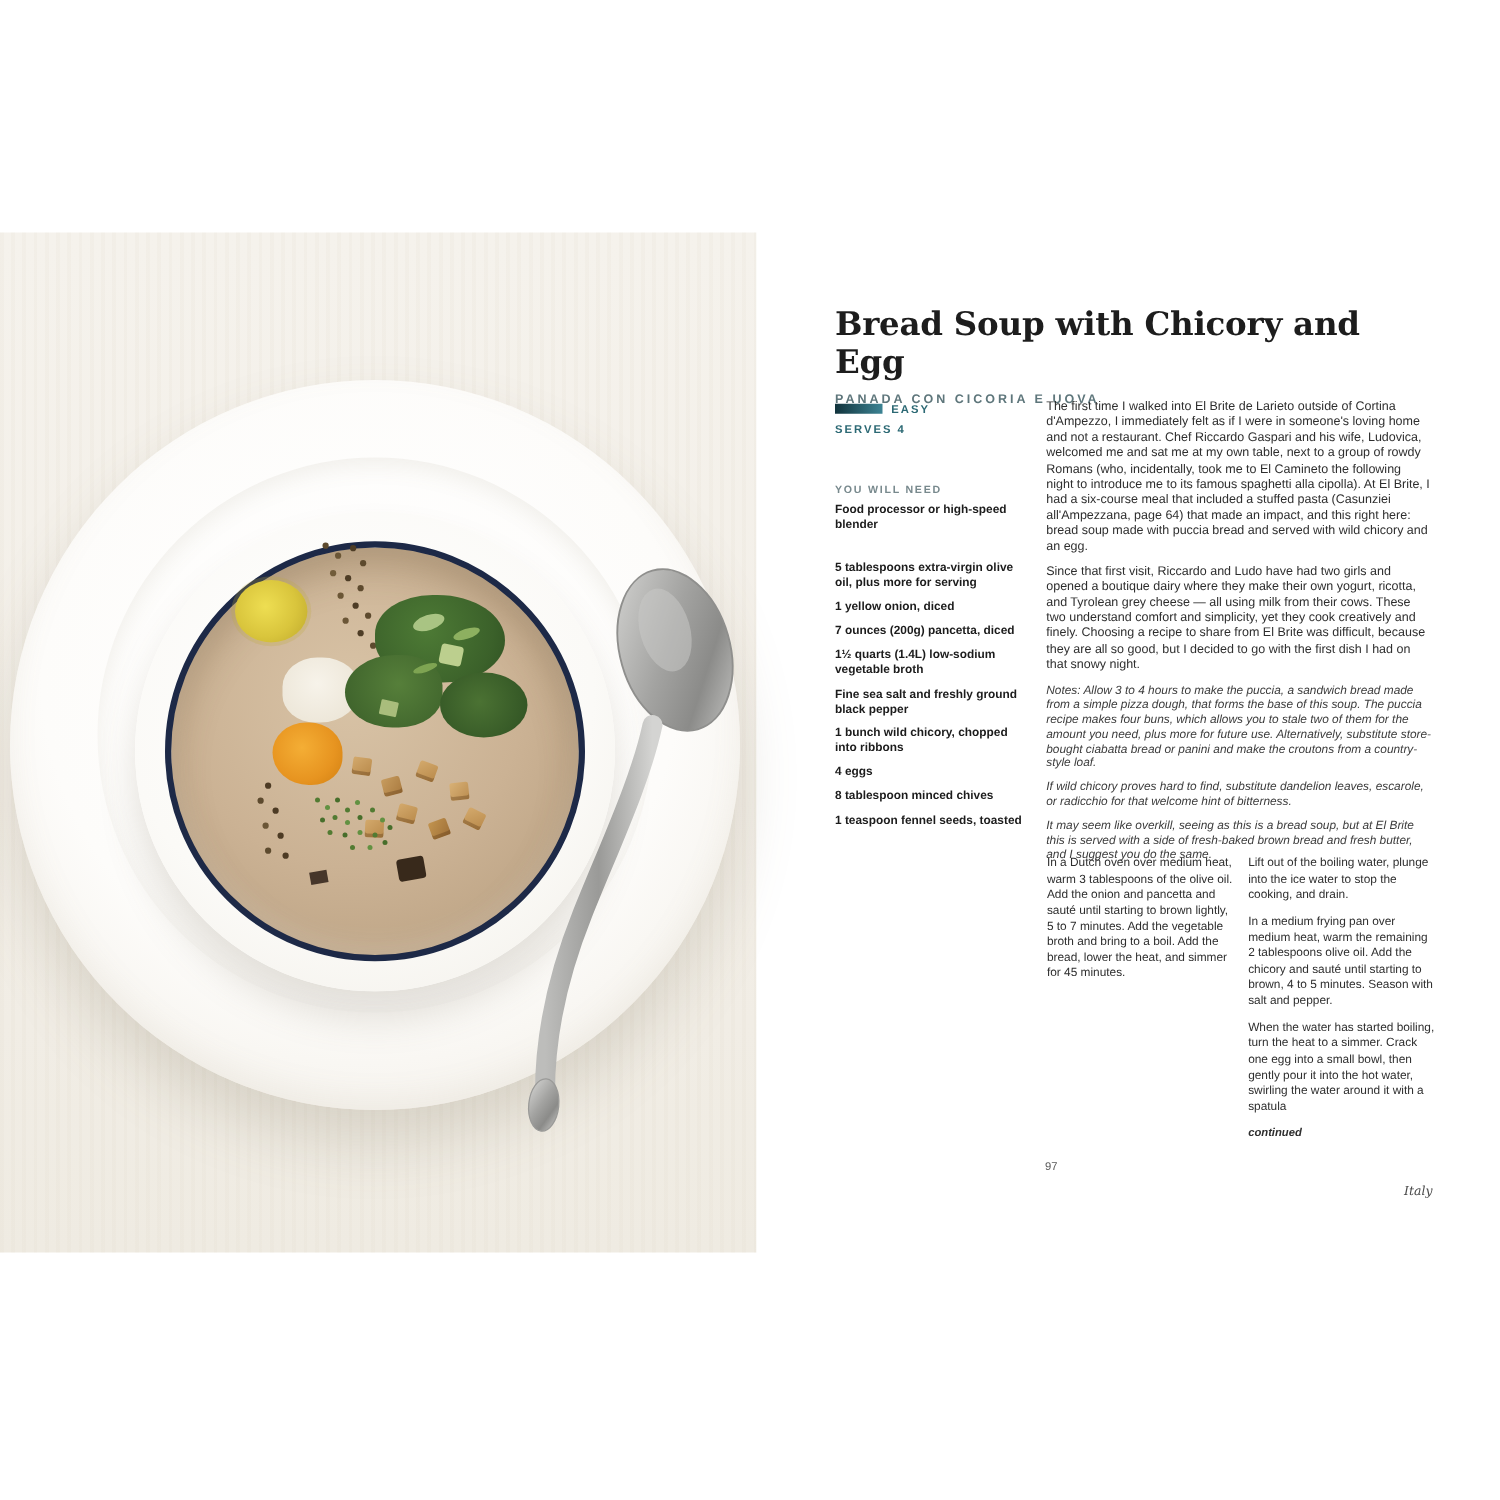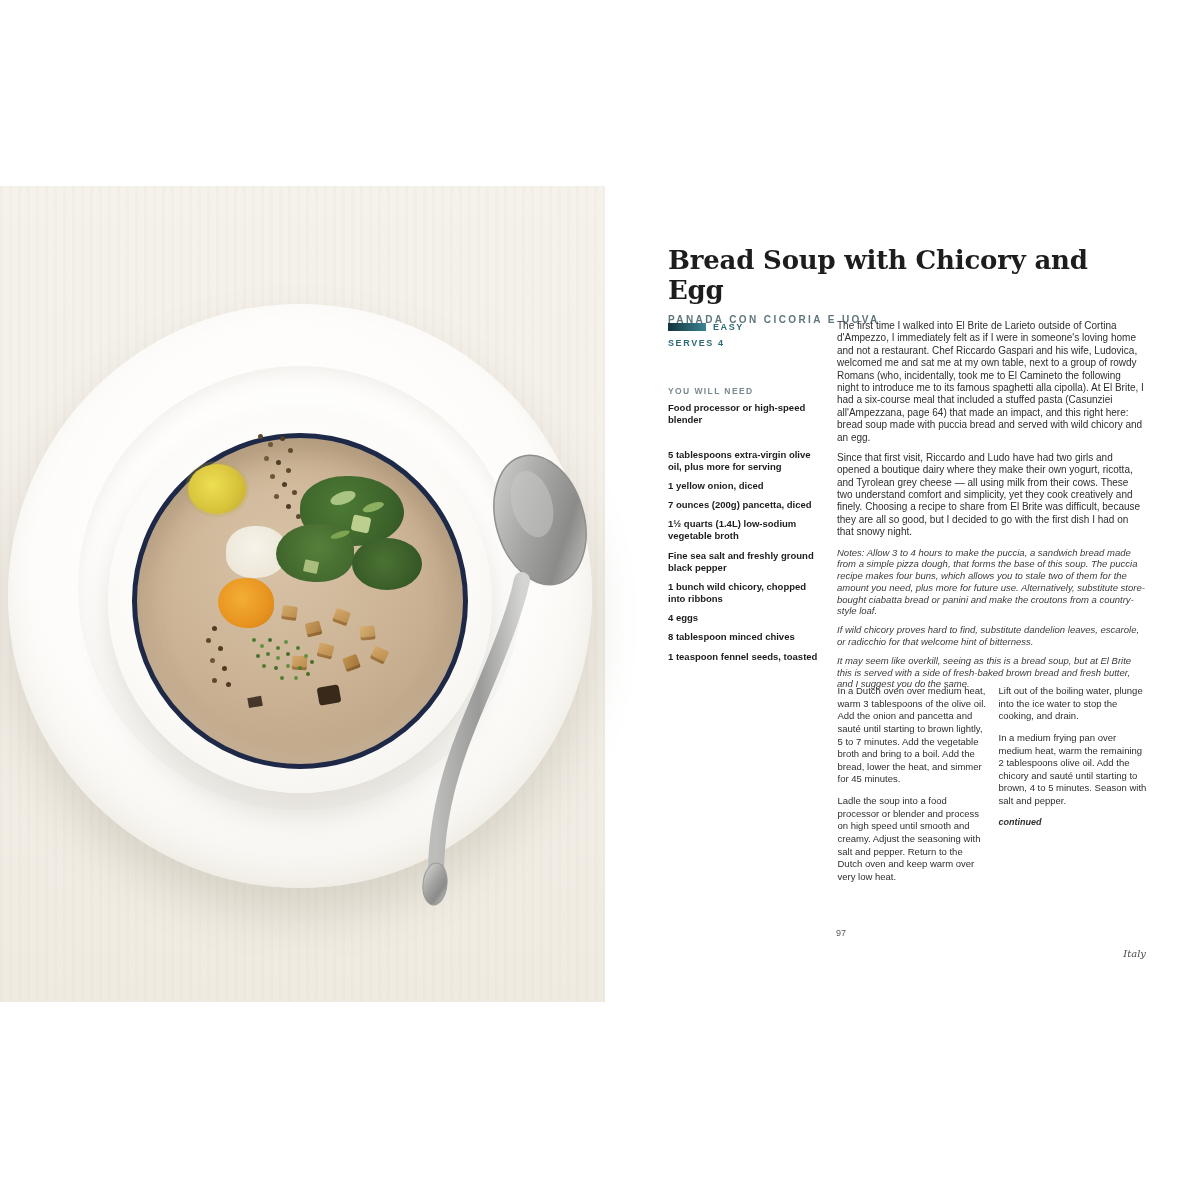--- a/index.html
+++ b/index.html
@@ -187,25 +187,25 @@
       <p class="intro-para">The first time I walked into El Brite de Larieto outside of Cortina d'Ampezzo, I immediately felt as if I were in someone's loving home and not a restaurant. Chef Riccardo Gaspari and his wife, Ludovica, welcomed me and sat me at my own table, next to a group of rowdy Romans (who, incidentally, took me to El Camineto the following night to introduce me to its famous spaghetti alla cipolla). At El Brite, I had a six-course meal that included a stuffed pasta (Casunziei all'Ampezzana, page 64) that made an impact, and this right here: bread soup made with puccia bread and served with wild chicory and an egg.</p>
       <p class="intro-para">Since that first visit, Riccardo and Ludo have had two girls and opened a boutique dairy where they make their own yogurt, ricotta, and Tyrolean grey cheese — all using milk from their cows. These two understand comfort and simplicity, yet they cook creatively and finely. Choosing a recipe to share from El Brite was difficult, because they are all so good, but I decided to go with the first dish I had on that snowy night.</p>
       <p class="note-para">Notes: Allow 3 to 4 hours to make the puccia, a sandwich bread made from a simple pizza dough, that forms the base of this soup. The puccia recipe makes four buns, which allows you to stale two of them for the amount you need, plus more for future use. Alternatively, substitute store-bought ciabatta bread or panini and make the croutons from a country-style loaf.</p>
       <p class="note-para">If wild chicory proves hard to find, substitute dandelion leaves, escarole, or radicchio for that welcome hint of bitterness.</p>
       <p class="note-para">It may seem like overkill, seeing as this is a bread soup, but at El Brite this is served with a side of fresh-baked brown bread and fresh butter, and I suggest you do the same.</p>
     </div>
 
     <div class="steps">
       <div class="steps-col">
         <p class="step-para">In a Dutch oven over medium heat, warm 3 tablespoons of the olive oil. Add the onion and pancetta and sauté until starting to brown lightly, 5 to 7 minutes. Add the vegetable broth and bring to a boil. Add the bread, lower the heat, and simmer for 45 minutes.</p>
-        <p class="step-para">Ladle the soup into a food processor or blender and process on high speed until smooth and creamy. Adjust the seasoning with salt and pepper. Return to the Dutch oven and keep warm over very low heat.</p>
       </div>
       <div class="steps-col">
         <p class="step-para">Lift out of the boiling water, plunge into the ice water to stop the cooking, and drain.</p>
         <p class="step-para">In a medium frying pan over medium heat, warm the remaining 2 tablespoons olive oil. Add the chicory and sauté until starting to brown, 4 to 5 minutes. Season with salt and pepper.</p>
+        <p class="step-para">When the water has started boiling, turn the heat to a simmer. Crack one egg into a small bowl, then gently pour it into the hot water, swirling the water around it with a spatula</p>
         <p class="continued">continued</p>
       </div>
     </div>
   </div>
 
   <div class="footer-page">97</div>
   <div class="footer-section">Italy</div>
 
 </div>
 

